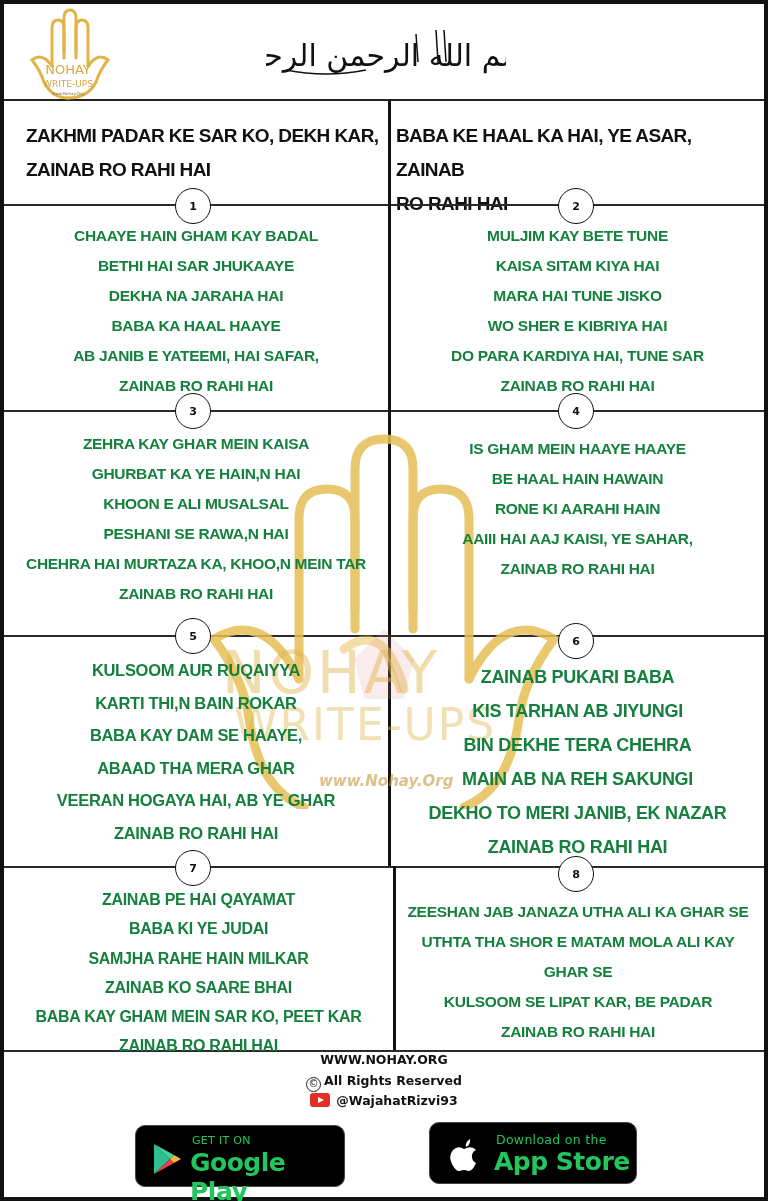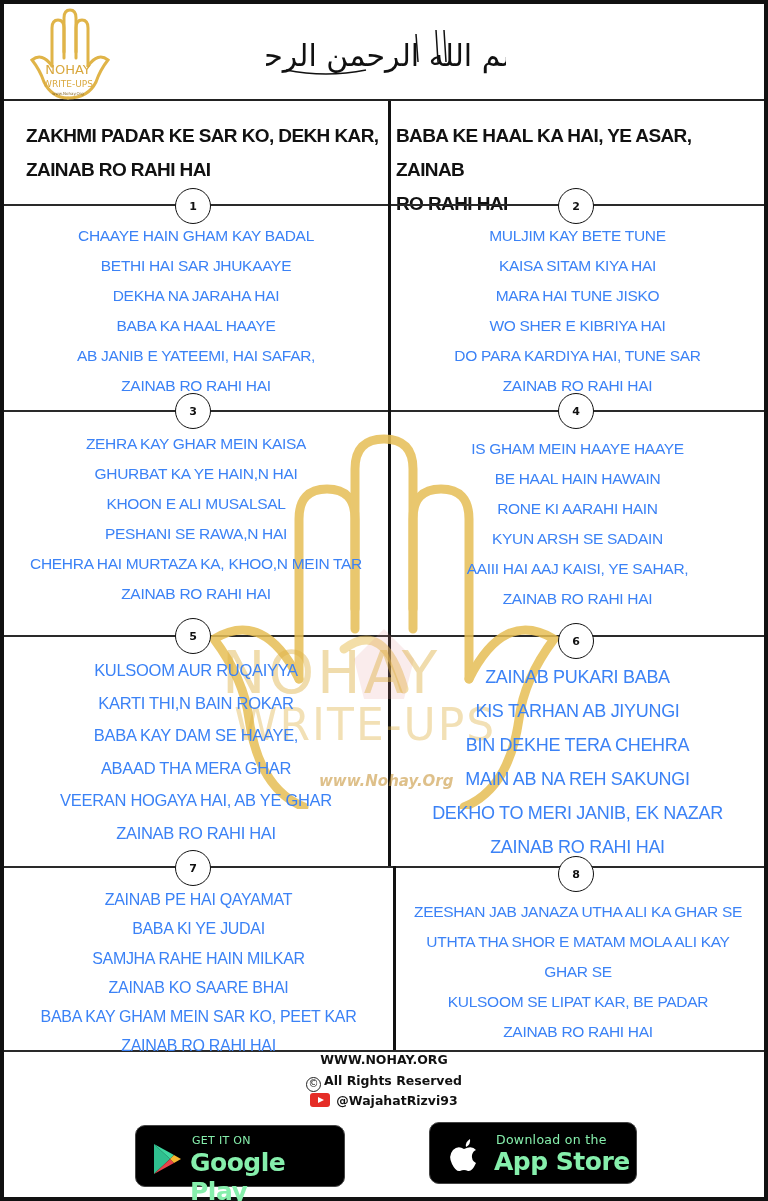--- a/index.html
+++ b/index.html
@@ -19,21 +19,21 @@
     font-family: "Liberation Sans", sans-serif; font-weight: bold; font-size: 19px; line-height: 34px;
     letter-spacing: -0.6px; color: #111; }
   .title-cell.left { left: 0; width: 384px; }
   .title-cell.right { left: 386px; width: 374px; padding-left: 6px; }
 
   
   .hline { position: absolute; left: 0; width: 760px; height: 2px; background: #2a2a2a; }
   .vline { position: absolute; width: 3px; background: #111; }
 
   
-  .stanza { position: absolute; text-align: center; font-family: "Liberation Sans", sans-serif; color: #3b82f6; }
+  .stanza { position: absolute; text-align: center; font-family: "Liberation Sans", sans-serif; color: #15803d; font-weight: bold; }
   .stanza .line { display: block; white-space: nowrap; letter-spacing: -0.3px; }
   .st-sm { font-size: 15.5px; line-height: 30px; }
   .st-lg { font-size: 18px; line-height: 34px; }
 
   .badge { position: absolute; width: 36px; height: 36px; border: 1.8px solid #111; border-radius: 50%;
     background: #fff; font-family: "DejaVu Sans", sans-serif; font-weight: bold; font-size: 11px;
     display: flex; align-items: center; justify-content: center; color: #111; z-index: 3; }
 
   
   .watermark { position: absolute; left: 200px; top: 425px; width: 380px; height: 380px; z-index: 1; pointer-events: none; }
@@ -43,21 +43,21 @@
     font-family: "DejaVu Sans", sans-serif; letter-spacing: 2px; z-index: 1; }
   .wm-url { position: absolute; left: 315px; top: 768px; font-size: 15px; font-weight: bold; font-style: italic;
     color: rgba(200,150,60,0.6); font-family: "DejaVu Sans", sans-serif; z-index: 1; }
   .text-layer { z-index: 2; }
   .foot-line { position: absolute; left: 0; width: 760px; text-align: center; font-family: "DejaVu Sans", sans-serif;
     font-weight: bold; font-size: 12.5px; color: #111; }
   .yt-icon { display: inline-block; width: 20px; height: 14px; background: #e52d27; border-radius: 3px; vertical-align: -2px; margin-right: 6px; position: relative; }
   .yt-icon::after { content: ""; position: absolute; left: 8px; top: 3.5px; border-left: 6px solid #fff; border-top: 3.5px solid transparent; border-bottom: 3.5px solid transparent; }
   .copy-icon { display: inline-block; width: 15px; height: 15px; border: 1.3px solid #222; border-radius: 50%; font-size: 10px; line-height: 12px; text-align: center; font-weight: normal; margin-right: 3px; vertical-align: -2px; }
 
-  .store-btn { position: absolute; background: #000; border-radius: 10px; border: 1.5px solid #444; color: #86efac; }
+  .store-btn { position: absolute; background: #000; border-radius: 10px; border: 1.5px solid #444; color: #22c55e; }
   .gp-btn { left: 131px; top: 1121px; width: 210px; height: 62px; }
   .as-btn { left: 425px; top: 1118px; width: 208px; height: 62px; }
   .store-small { position: absolute; font-family: "DejaVu Sans", sans-serif; font-size: 11px; letter-spacing: 0.3px; }
   .store-big { position: absolute; font-family: "DejaVu Sans", sans-serif; font-size: 25px; letter-spacing: -0.5px; font-weight: bold; }
 </style>
 </head>
 <body>
 
 <div class="frame">
 
@@ -152,21 +152,20 @@
     <span class="line">KHOON E ALI MUSALSAL</span>
     <span class="line">PESHANI SE RAWA,N HAI</span>
     <span class="line">CHEHRA HAI MURTAZA KA, KHOO,N MEIN TAR</span>
     <span class="line">ZAINAB RO RAHI HAI</span>
   </div>
 
   <div class="stanza st-sm text-layer" style="left:387px; top:430px; width:373px">
     <span class="line">IS GHAM MEIN HAAYE HAAYE</span>
     <span class="line">BE HAAL HAIN HAWAIN</span>
     <span class="line">RONE KI AARAHI HAIN</span>
-    <span class="line">KYUN ARSH SE SADAIN</span>
     <span class="line">AAIII HAI AAJ KAISI, YE SAHAR,</span>
     <span class="line">ZAINAB RO RAHI HAI</span>
   </div>
 
   <div class="stanza st-sm text-layer" style="left:0; top:650px; width:384px; line-height:32.5px; font-size:16.5px">
     <span class="line">KULSOOM AUR RUQAIYYA</span>
     <span class="line">KARTI THI,N BAIN ROKAR</span>
     <span class="line">BABA KAY DAM SE HAAYE,</span>
     <span class="line">ABAAD THA MERA GHAR</span>
     <span class="line">VEERAN HOGAYA HAI, AB YE GHAR</span>

